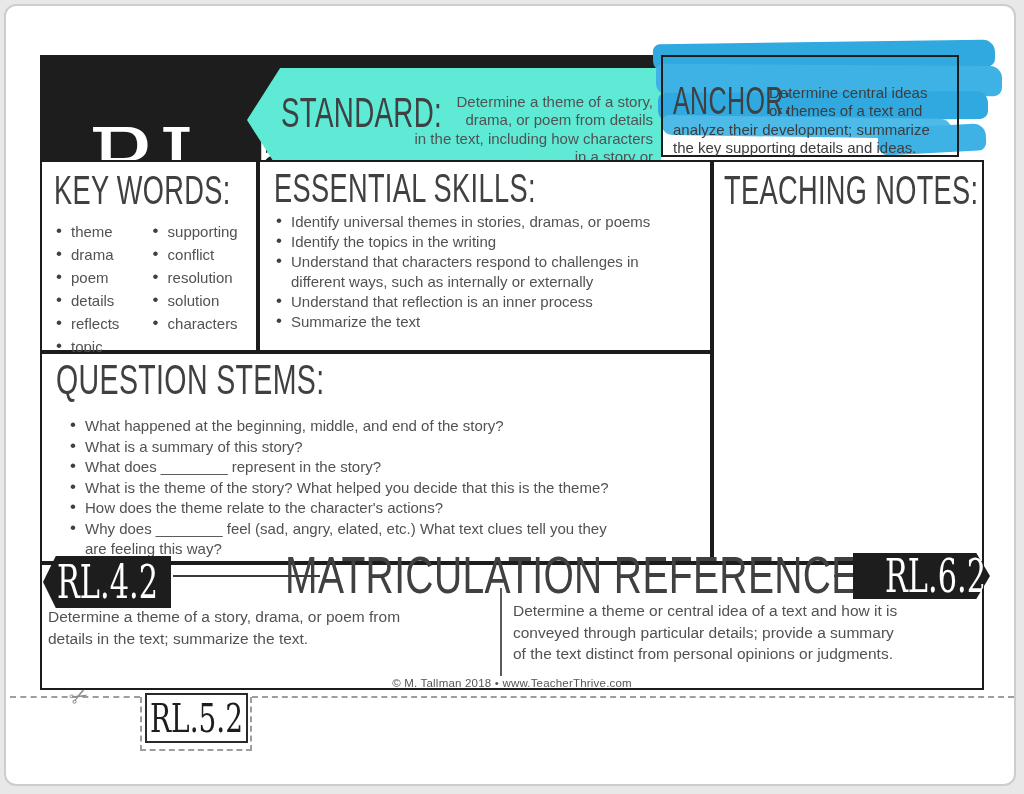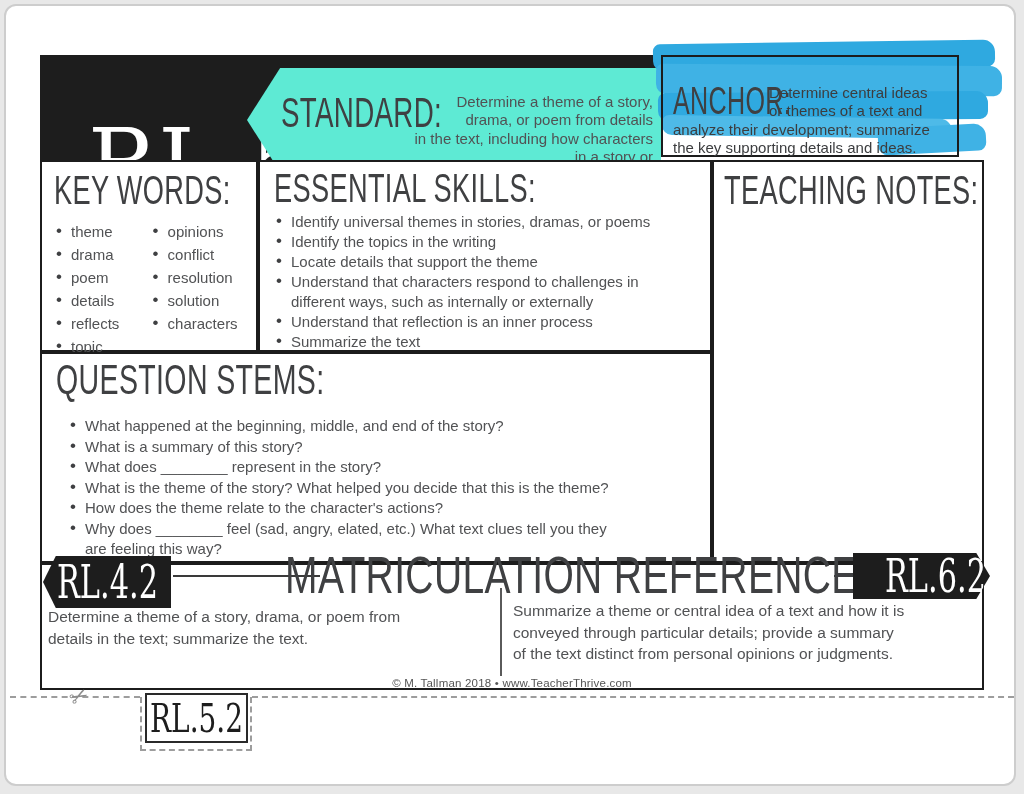--- a/index.html
+++ b/index.html
@@ -144,35 +144,34 @@
   <div class="kw-cols">
     <ul class="bullets kw-col1">
       <li>theme</li>
       <li>drama</li>
       <li>poem</li>
       <li>details</li>
       <li>reflects</li>
       <li>topic</li>
     </ul>
     <ul class="bullets kw-col2">
-      <li>opinions</li>
+      <li>supporting</li>
       <li>conflict</li>
       <li>resolution</li>
       <li>solution</li>
       <li>characters</li>
     </ul>
   </div>
 </div>
 
 <div class="abs box essential">
   <span class="disp t40 sec-title">ESSENTIAL SKILLS:</span>
   <ul class="bullets">
     <li>Identify universal themes in stories, dramas, or poems</li>
     <li>Identify the topics in the writing</li>
-    <li>Locate details that support the theme</li>
     <li>Understand that characters respond to challenges in
 different ways, such as internally or externally</li>
     <li>Understand that reflection is an inner process</li>
     <li>Summarize the text</li>
   </ul>
 </div>
 
 <div class="abs box teaching">
   <span class="disp t40 sec-title">TEACHING NOTES:</span>
 </div>
@@ -204,21 +203,21 @@
   <span class="disp matric-title">MATRICULATION REFERENCE:</span>
 </div>
 
 <div class="abs rl-banner rl62">
   <span class="rl-code">RL.6.2</span>
 </div>
 
 <div class="abs matric-text" style="left:48px; top:606px; width:435px;">Determine a theme of a story, drama, or poem from
 details in the text; summarize the text.</div>
 <div class="abs divider-v"></div>
-<div class="abs matric-text" style="left:513px; top:600px; width:462px;">Summarize a theme or central idea of a text and how it is
+<div class="abs matric-text" style="left:513px; top:600px; width:462px;">Determine a theme or central idea of a text and how it is
 conveyed through particular details; provide a summary
 of the text distinct from personal opinions or judgments.</div>
 
 <div class="abs footer">© M. Tallman 2018 • www.TeacherThrive.com</div>
 
 <div class="abs cut cut-left"></div>
 <div class="abs cut cut-right"></div>
 <div class="abs scissors">✂</div>
 <div class="abs tab-dashed"></div>
 <div class="abs tab-solid">

